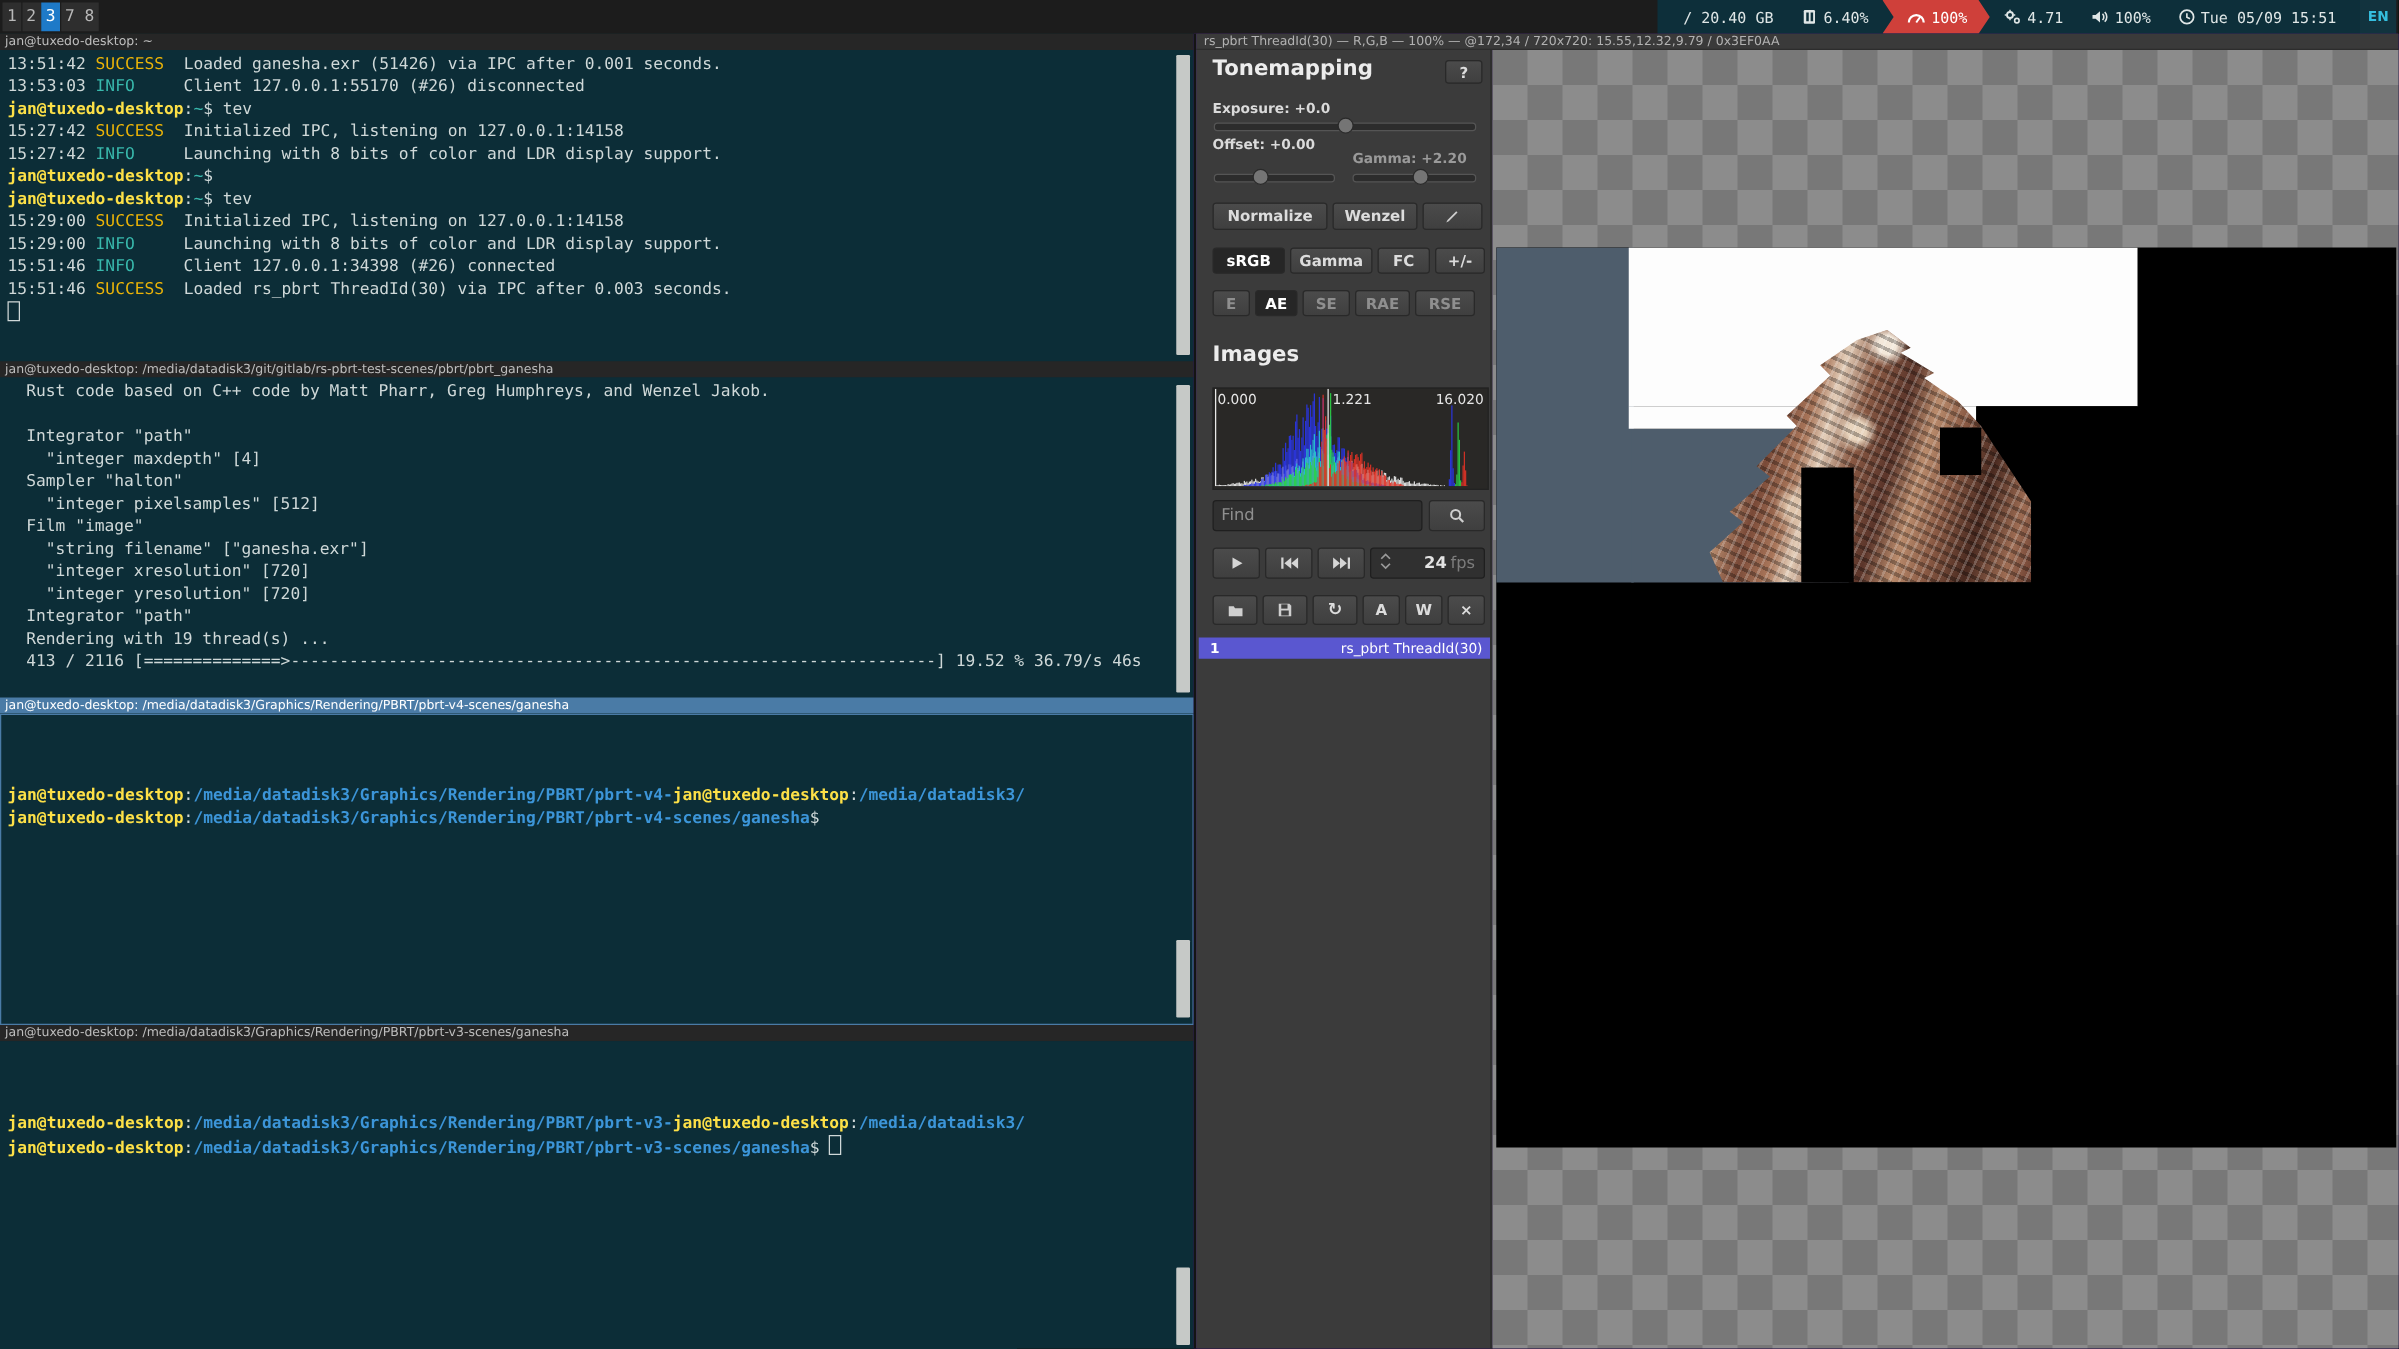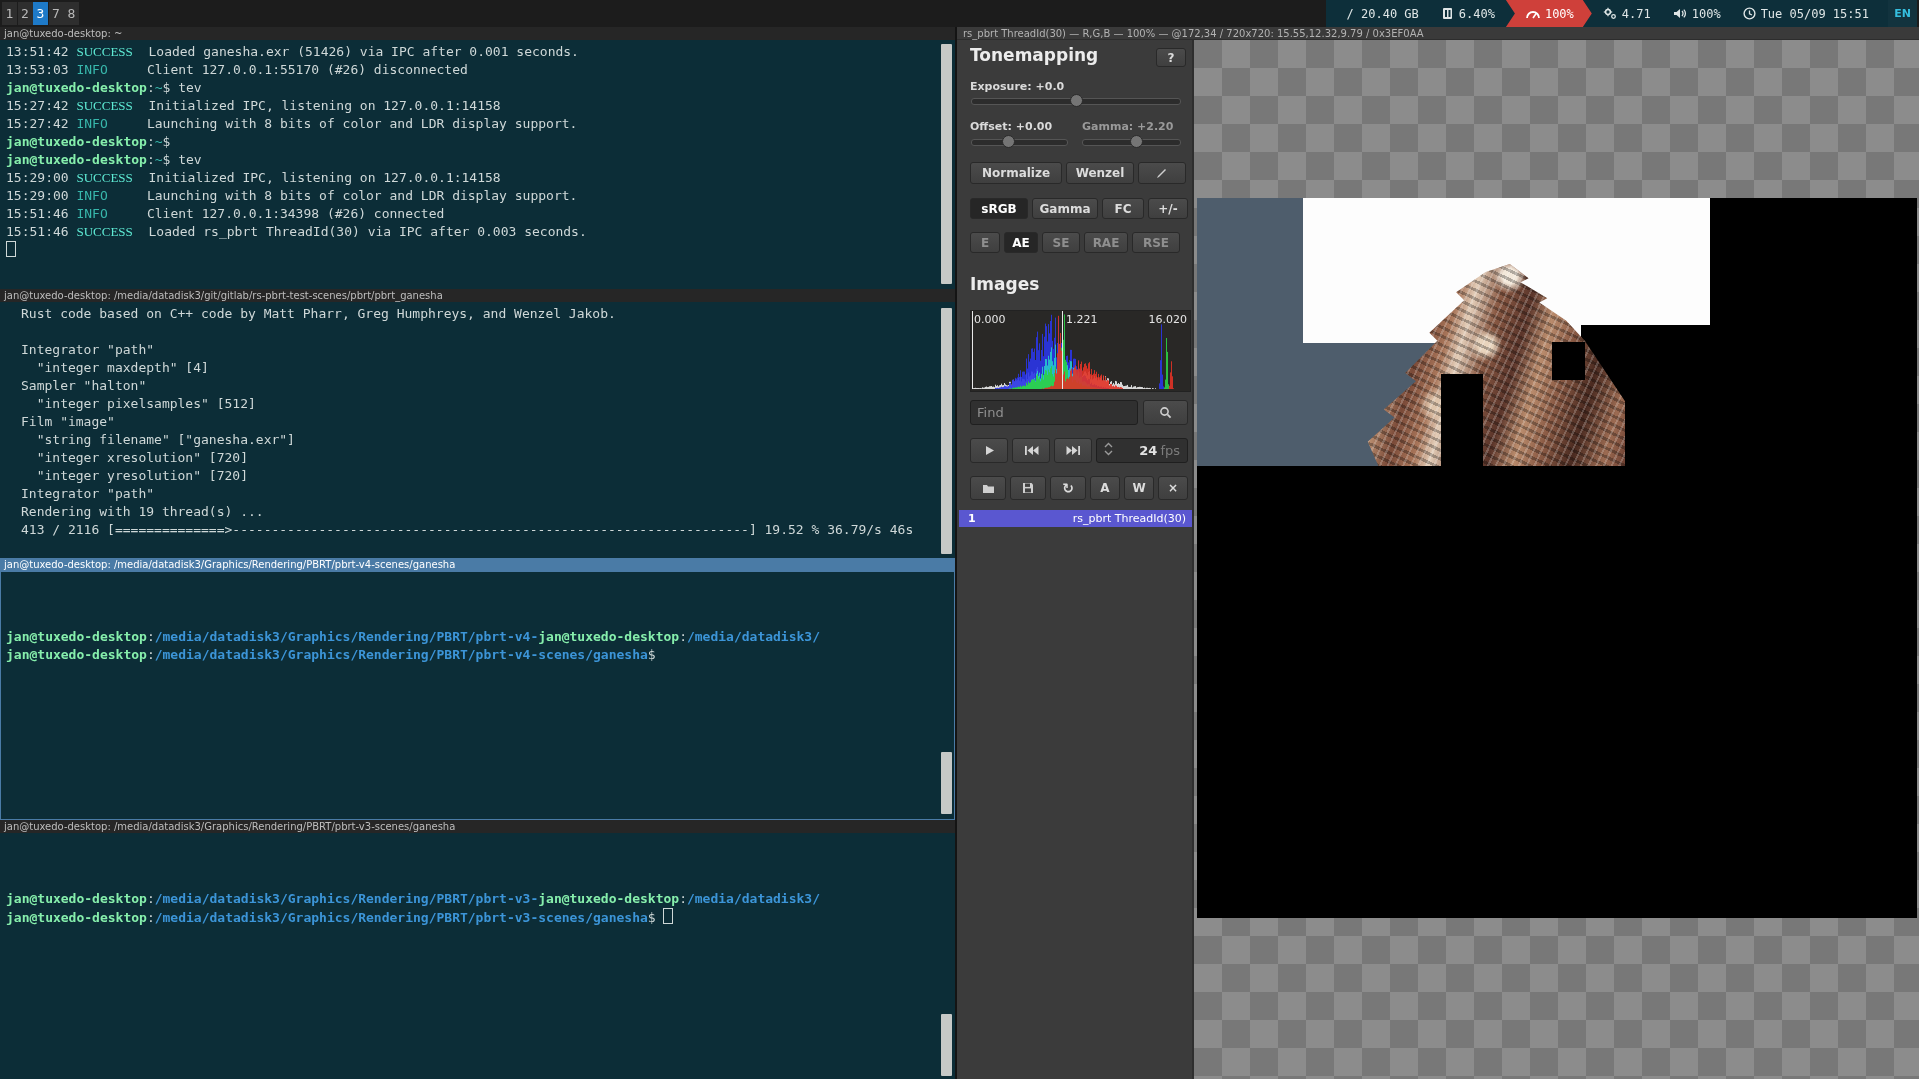--- a/index.html
+++ b/index.html
@@ -23,23 +23,23 @@
   #terminal{position:absolute;left:0;top:27px;width:955px;height:1052px;background:#0c2d37;}
   .pane{position:absolute;left:0;width:955px;}
   .pane-title{position:absolute;left:0;top:0;width:955px;height:13px;background:#262626;color:#bdbdbd;
               font:10px/13px "DejaVu Sans",sans-serif;padding-left:4px;box-sizing:border-box;white-space:nowrap;}
   .pane.active .pane-title{background:#4a7ba6;color:#fff;}
   .pane-body{position:absolute;left:0;top:13px;width:955px;background:#0c2d37;box-sizing:border-box;
              padding:3px 0 0 6px;overflow:hidden;}
   .pane.active .pane-body{box-shadow:inset 0 0 0 1px #4a7ba6;}
   .line{height:18px;white-space:pre;font:13px/18px "DejaVu Sans Mono",monospace;color:#cfd8d8;}
   .seg-d{color:#cfd8d8;}
-  .seg-s{color:#5eead4;font-family:Liberation Serif, serif;}
+  .seg-s{color:#eab308;}
   .seg-i{color:#38b8ac;}
-  .seg-p{color:#86efac;font-weight:bold;}
+  .seg-p{color:#fde047;font-weight:bold;}
   .seg-b{color:#3c95d8;font-weight:bold;}
   .seg-t{color:#38b8ac;}
   .seg-ch{display:inline-block;width:8px;height:14px;border:1px solid #cfd8d8;vertical-align:-2px;}
   .scroll-thumb{position:absolute;width:11px;background:#c6c9c7;border-radius:1px;}
 
   
   #tev{position:absolute;left:955px;top:27px;width:964px;height:1052px;background:#4c1d95;border-left:2px solid #141414;box-sizing:border-box;}
   #tev-titlebar{position:absolute;left:0;top:0;width:100%;height:13px;background:#3a3a3a;color:#b2b2b2;
                 font:10px/13px "DejaVu Sans",sans-serif;padding-left:6px;box-sizing:border-box;white-space:nowrap;border-bottom:1px solid #2d2d2d;}
 
@@ -234,21 +234,21 @@
 
     <div id="tev-panel">
       <div class="tv-heading" style="left:13px;top:5px;">Tonemapping</div>
       <div class="tv-btn" style="left:199px;top:8px;width:30px;height:19px;">?</div>
 
       <div class="tv-label" style="left:13px;top:40px;">Exposure: +0.0</div>
       <div class="slider-track" style="left:14px;top:58px;width:208px;">
         <div class="slider-knob" style="left:98px;"></div>
       </div>
 
-      <div class="tv-label" style="left:13px;top:80px;">Offset: +0.00</div>
+      <div class="tv-label" style="left:13px;top:69px;">Offset: +0.00</div>
       <div class="tv-label dim" style="left:125px;top:80px;">Gamma: +2.20</div>
       <div class="slider-track" style="left:14px;top:99px;width:95px;">
         <div class="slider-knob" style="left:30px;"></div>
       </div>
       <div class="slider-track" style="left:125px;top:99px;width:97px;">
         <div class="slider-knob" style="left:47px;"></div>
       </div>
 
       <div class="tv-btn" style="left:13px;top:122px;width:92px;height:22px;">Normalize</div>
       <div class="tv-btn" style="left:109px;top:122px;width:68px;height:22px;">Wenzel</div>

